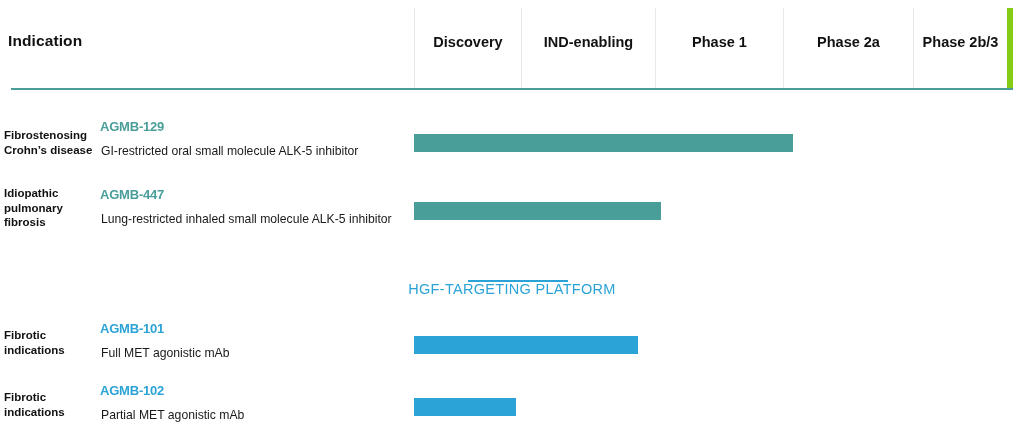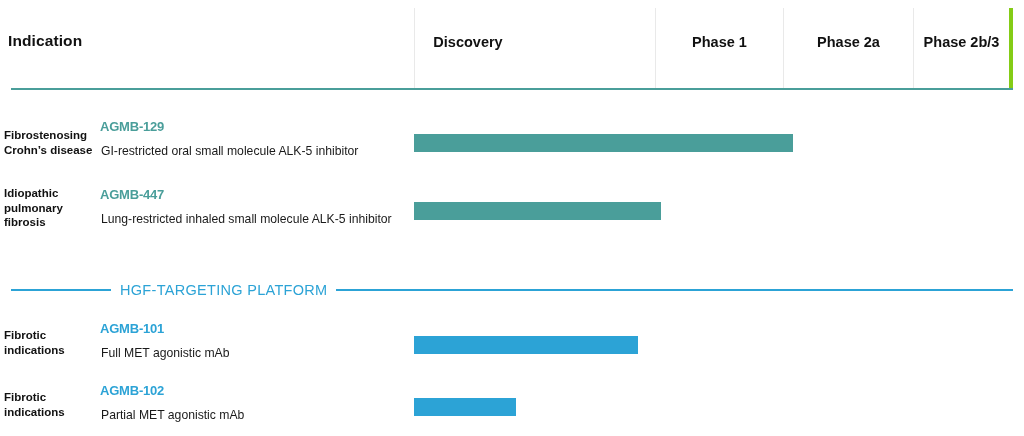--- a/index.html
+++ b/index.html
@@ -42,21 +42,21 @@
     position: absolute;
     top: 8px;
     height: 80px;
     border-left: 1px solid #e9e9e9;
     display: flex;
     align-items: center;
     justify-content: center;
     box-sizing: border-box;
   }
   .phase-col.last {
-    border-right: 4px solid #84cc16;
+    border-right: 6px solid #84cc16;
     align-items: center;
   }
   .phase-col-label {
     font-size: 14.5px;
     font-weight: bold;
     color: #111111;
     white-space: nowrap;
     position: relative;
     top: -6px;
   }
@@ -129,20 +129,23 @@
 <body>
 
 <div id="pipeline">
 
   <div class="header-row">
     <div class="indication-head">Indication</div>
 
     <div class="phase-col" style="left:414px; width:107px;">
       <span class="phase-col-label">Discovery</span>
     </div>
+    <div class="phase-col" style="left:521px; width:134px;">
+      <span class="phase-col-label">IND-enabling</span>
+    </div>
     <div class="phase-col" style="left:655px; width:128px;">
       <span class="phase-col-label">Phase 1</span>
     </div>
     <div class="phase-col" style="left:783px; width:130px;">
       <span class="phase-col-label">Phase 2a</span>
     </div>
     <div class="phase-col last" style="left:913px; width:100px;">
       <span class="phase-col-label">Phase 2b/3</span>
     </div>
   </div>
@@ -166,21 +169,21 @@
     <div class="indication-cell" style="top:2px;">
       <div>Idiopathic</div>
       <div>pulmonary</div>
       <div>fibrosis</div>
     </div>
     <div class="program-name" style="top:4px; color:#4A9E9A;">AGMB-447</div>
     <div class="program-desc" style="top:29px;">Lung-restricted inhaled small molecule ALK-5 inhibitor</div>
     <div class="bar" style="left:414px; width:247px; top:18px; background:#4A9E9A;"></div>
   </div>
 
-  <div class="platform-row" style="top:280px; color:#2CA3D6;">
+  <div class="platform-row" style="top:280px; color:#2CA3D6;flex-direction:column;">
     <div class="platform-rule-left" style="width:100px; margin-left:11px;"></div>
     <div class="platform-title">HGF-TARGETING PLATFORM</div>
     <div class="platform-rule-right"></div>
   </div>
 
   <div class="program-row" style="top:320px; height:50px;">
     <div class="indication-cell" style="top:8px;">
       <div>Fibrotic</div>
       <div>indications</div>
     </div>

